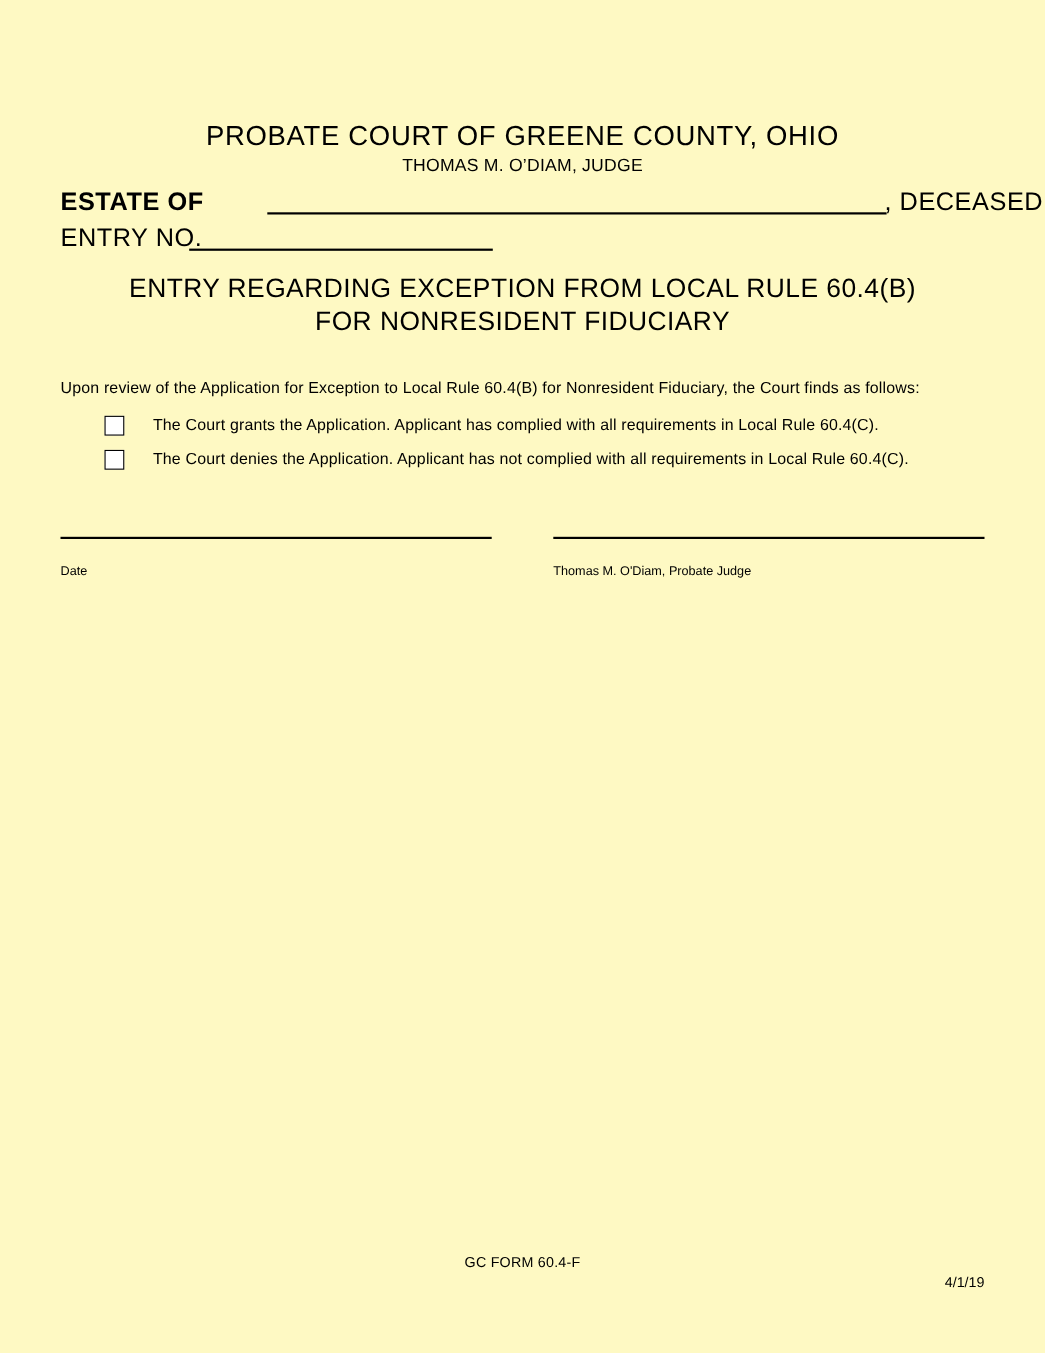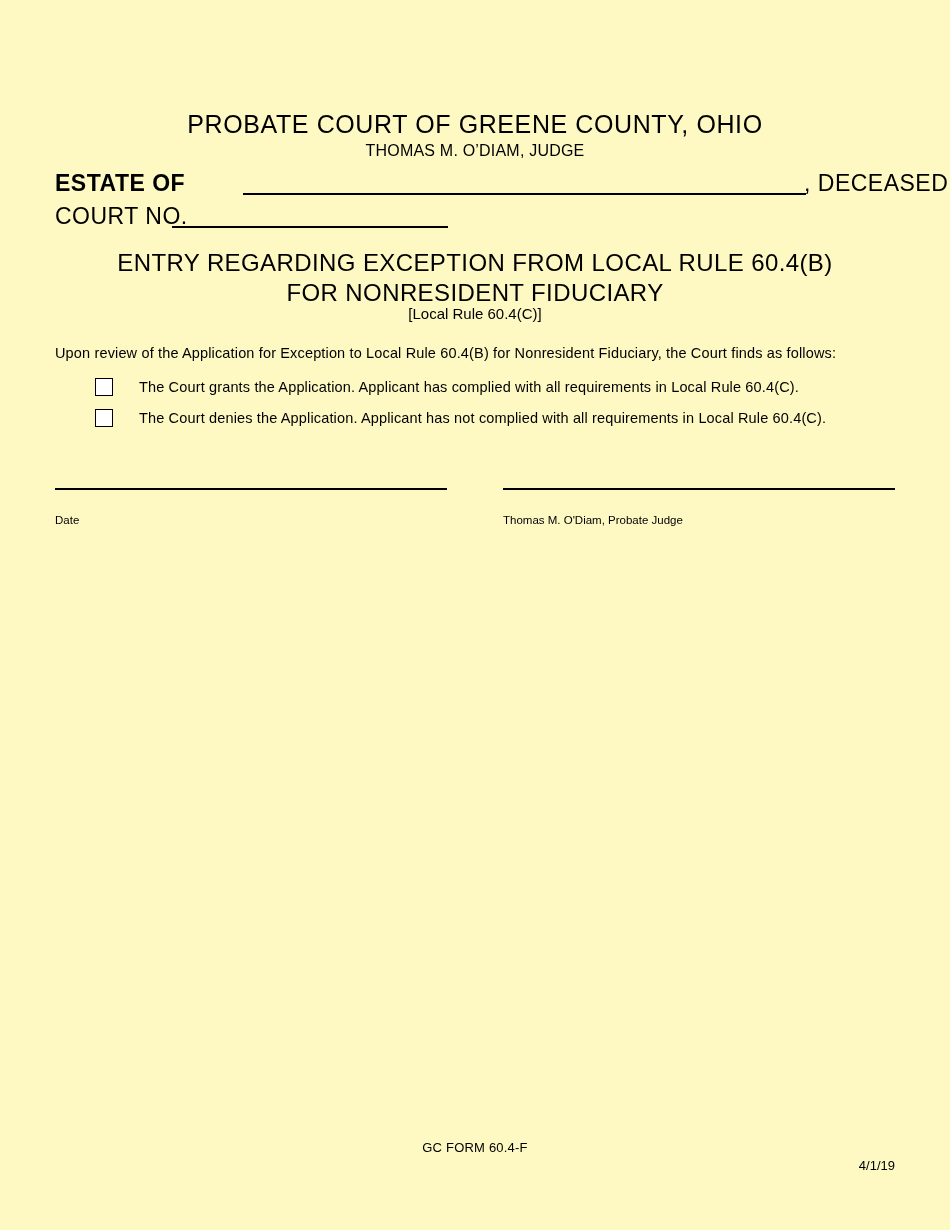--- a/index.html
+++ b/index.html
@@ -206,29 +206,28 @@
   <div class="court-title">PROBATE COURT OF GREENE COUNTY, OHIO</div>
   <div class="judge-name">THOMAS M. O’DIAM, JUDGE</div>
 
   <div class="estate-row">
     <span class="estate-label">ESTATE OF</span>
     <span class="estate-rule"></span>
     <span class="deceased-label">, DECEASED</span>
   </div>
 
   <div class="case-row">
-    <span class="case-label">COURT NO.</span>
+    <span class="case-label">ENTRY NO.</span>
     <span class="case-rule"></span>
   </div>
 
   <div class="form-title">
     <div>ENTRY REGARDING EXCEPTION FROM LOCAL RULE 60.4(B)</div>
     <div>FOR NONRESIDENT FIDUCIARY</div>
   </div>
-  <div class="form-subtitle">[Local Rule 60.4(C)]</div>
 
   <div class="intro-text">Upon review of the Application for Exception to Local Rule 60.4(B) for Nonresident Fiduciary, the Court finds as follows:</div>
 
   <div class="option-row first">
     <span class="checkbox"></span>
     <span class="option-text">The Court grants the Application. Applicant has complied with all requirements in Local Rule 60.4(C).</span>
   </div>
 
   <div class="option-row second">
     <span class="checkbox"></span>

